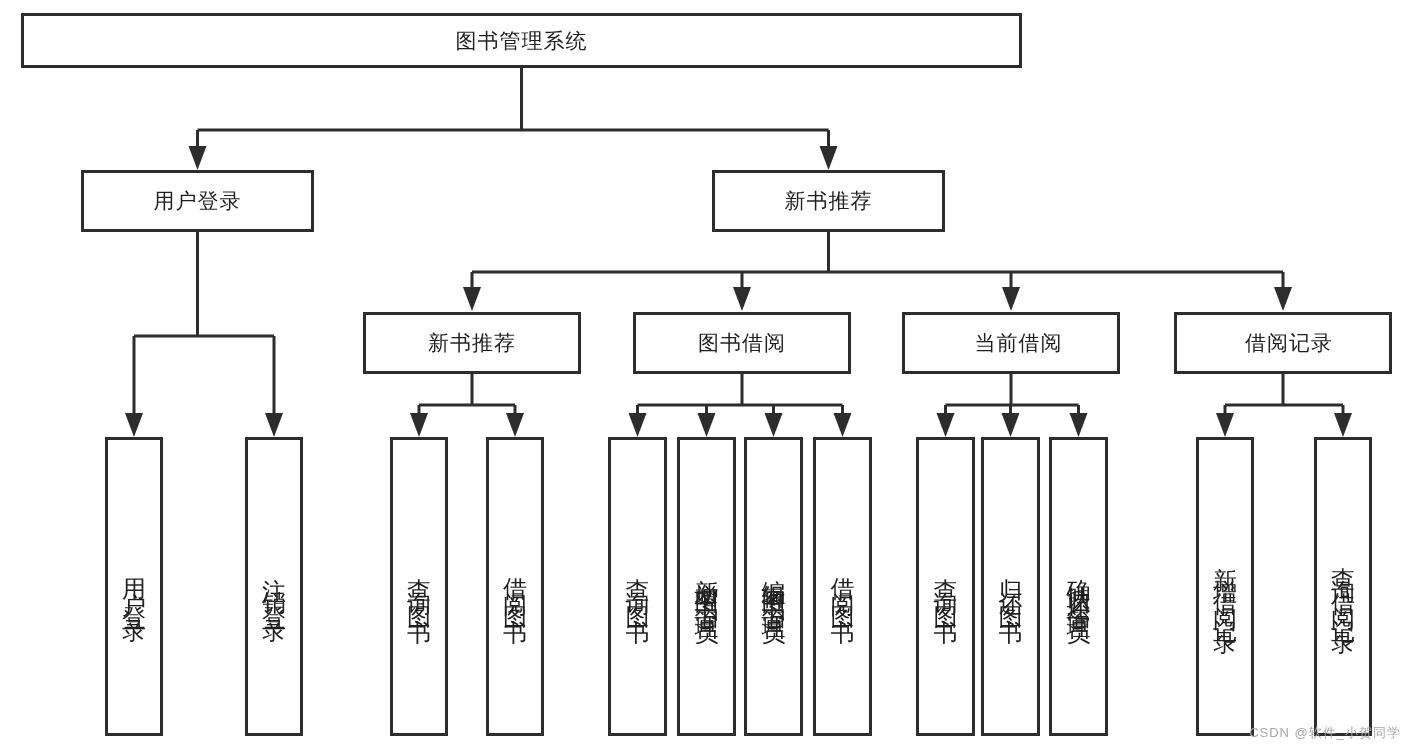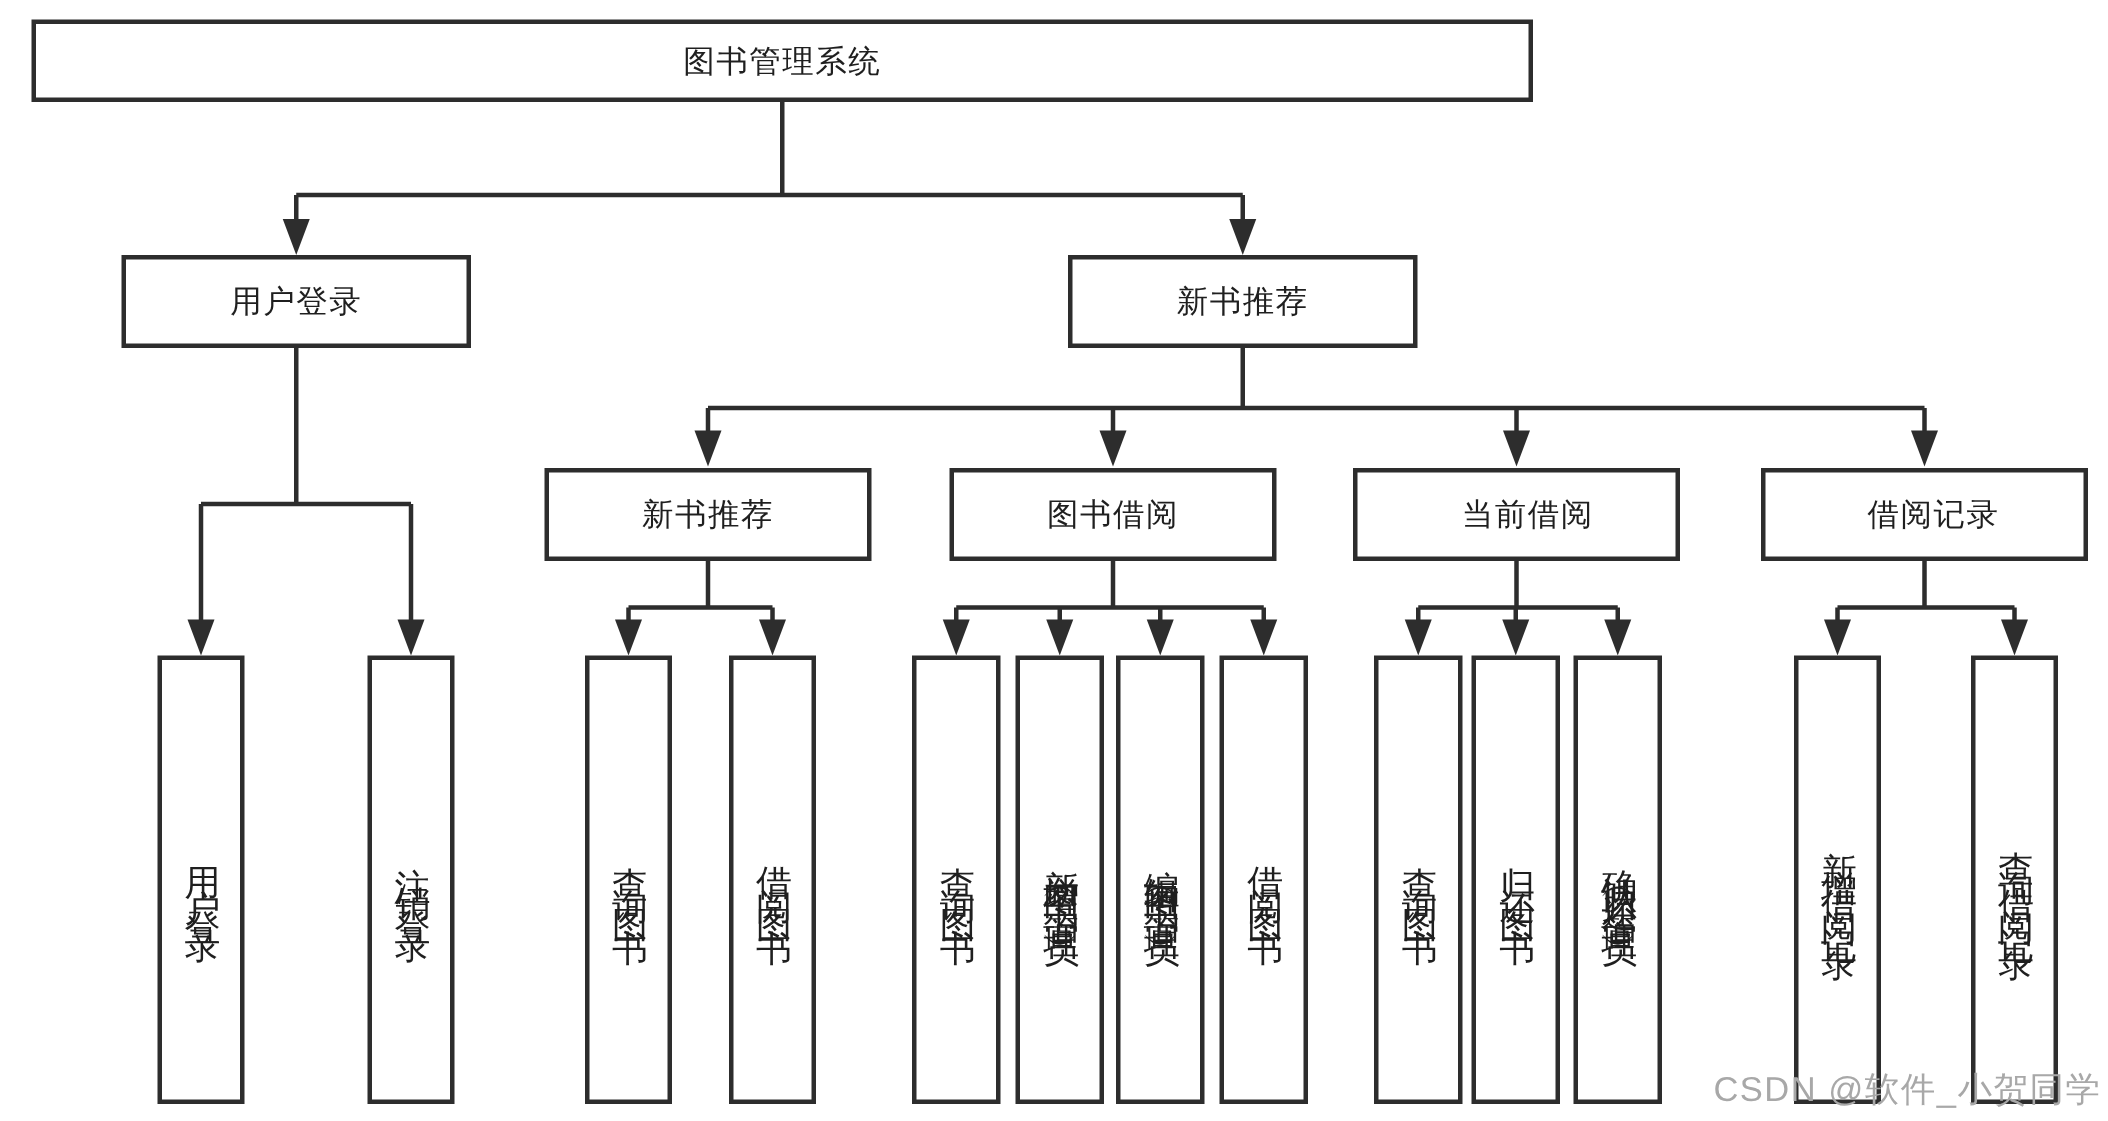--- a/index.html
+++ b/index.html
@@ -46,21 +46,21 @@
     line-height: 1;
     white-space: nowrap;
   }
   .box.v.len4 span { letter-spacing: 14px; }
   .box.v.len6 span { letter-spacing: 13px; }
   .box.v.len9 span { letter-spacing: 6px;  }
   #watermark {
     position: absolute;
     right: 4px;
     bottom: 5px;
-    font-size: 23px;
+    font-size: 13px;
     color: #a8a8a8;
     letter-spacing: 1px;
     white-space: nowrap;
   }
 </style>
 </head>
 <body>
 
 <div id="canvas">
 

